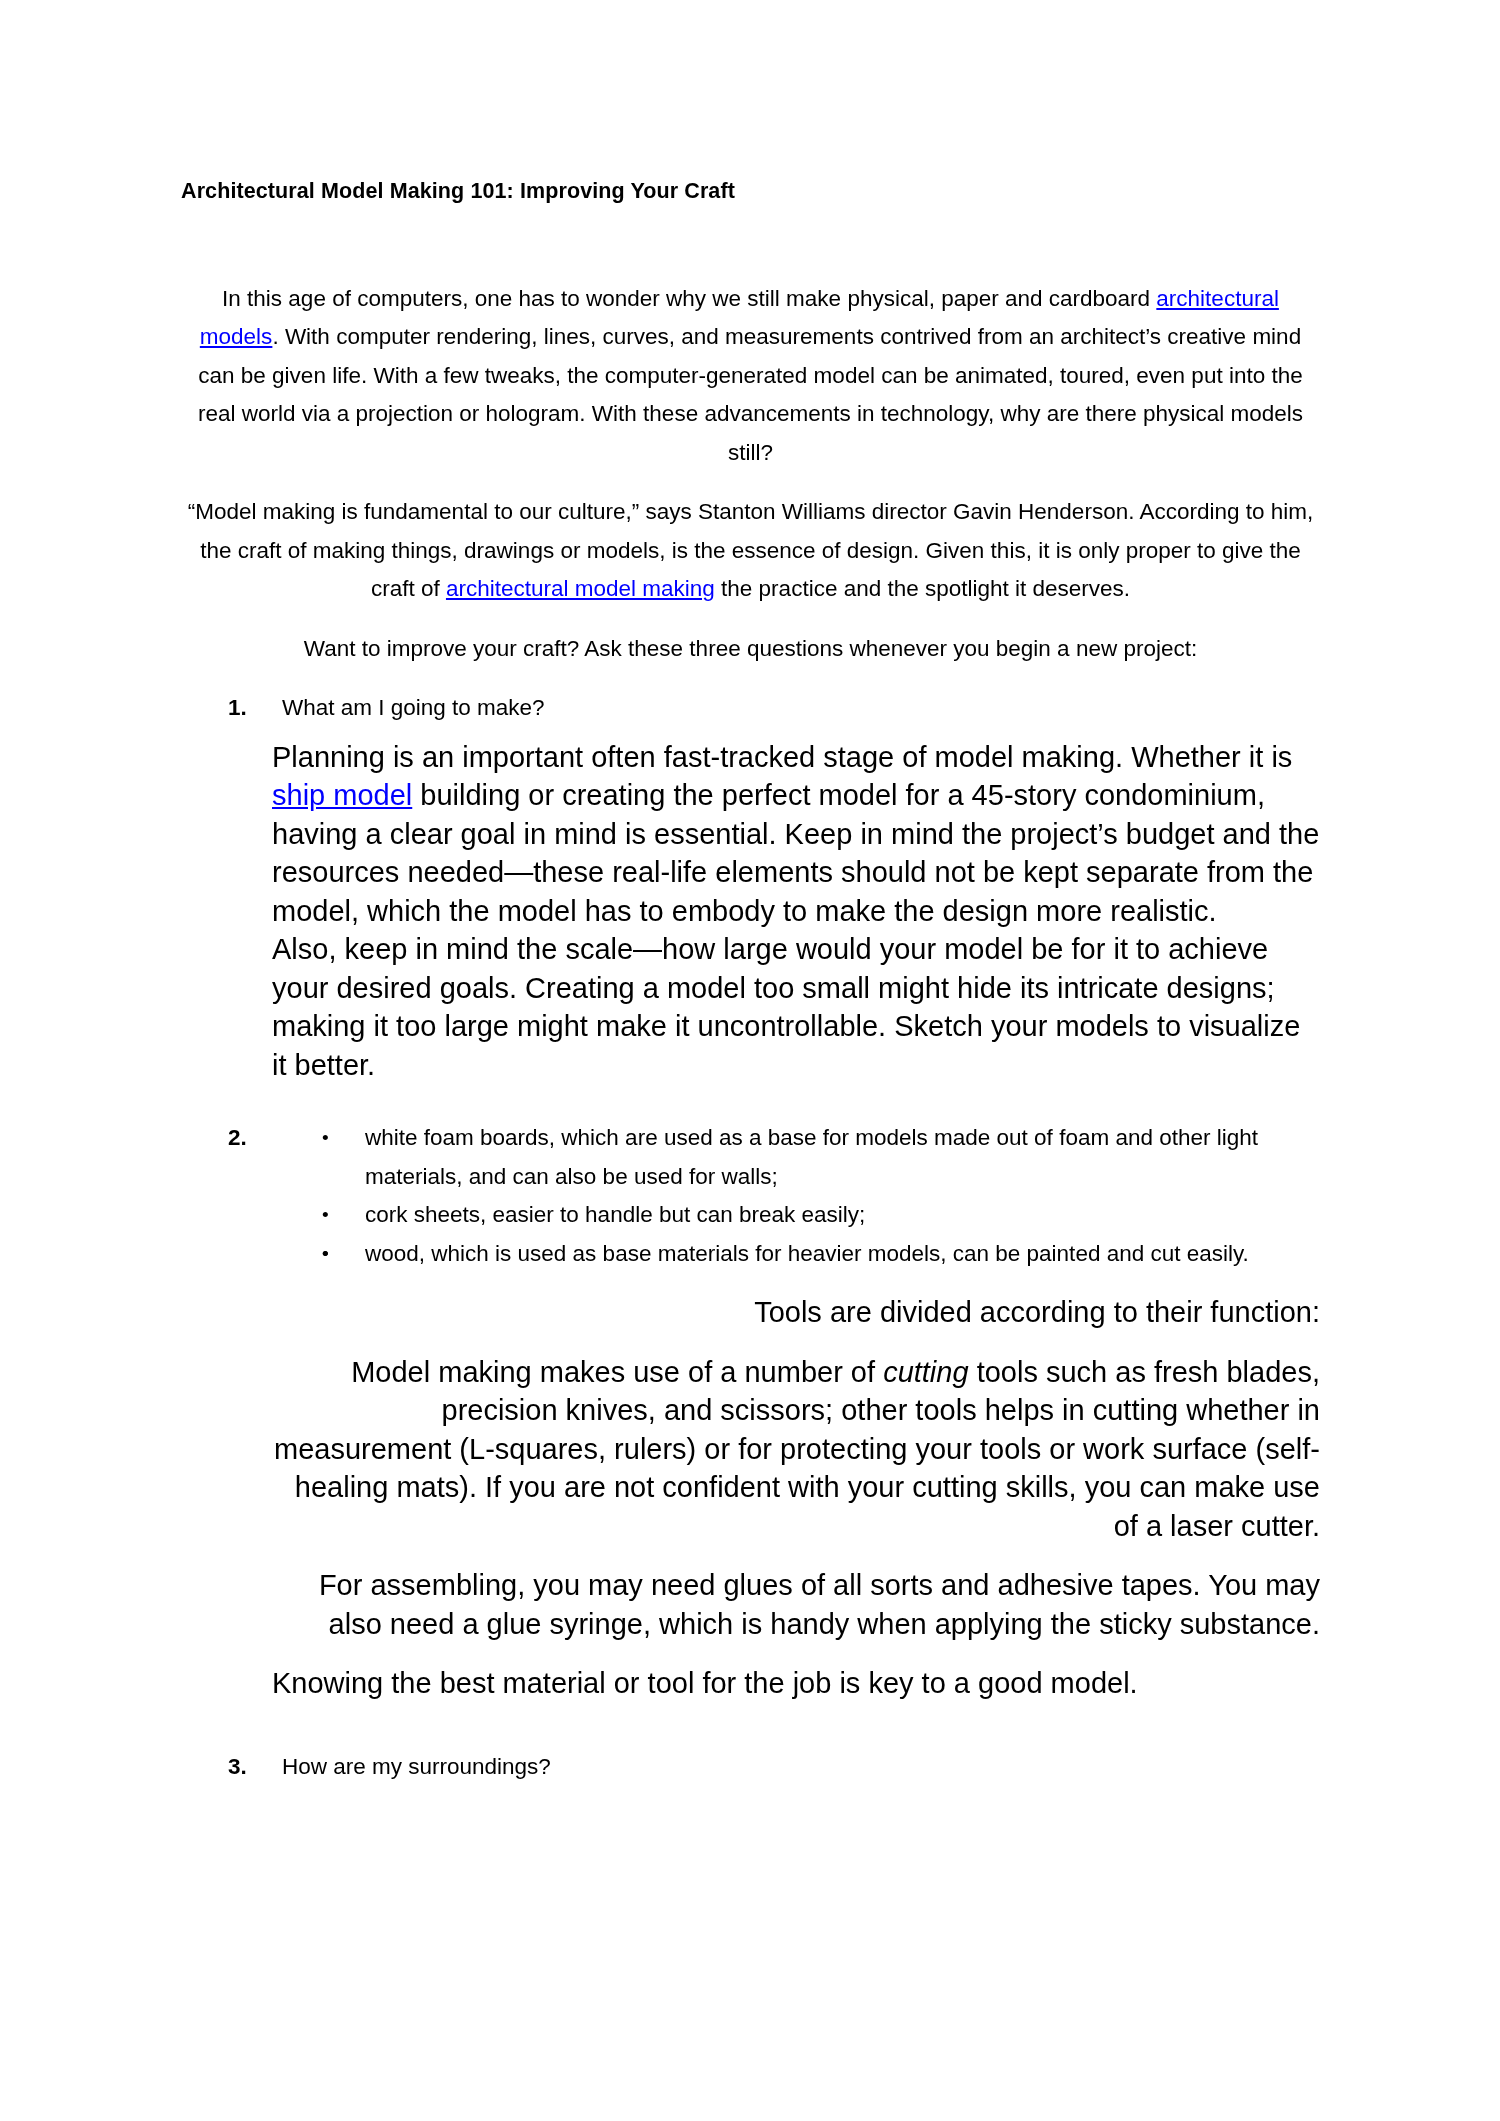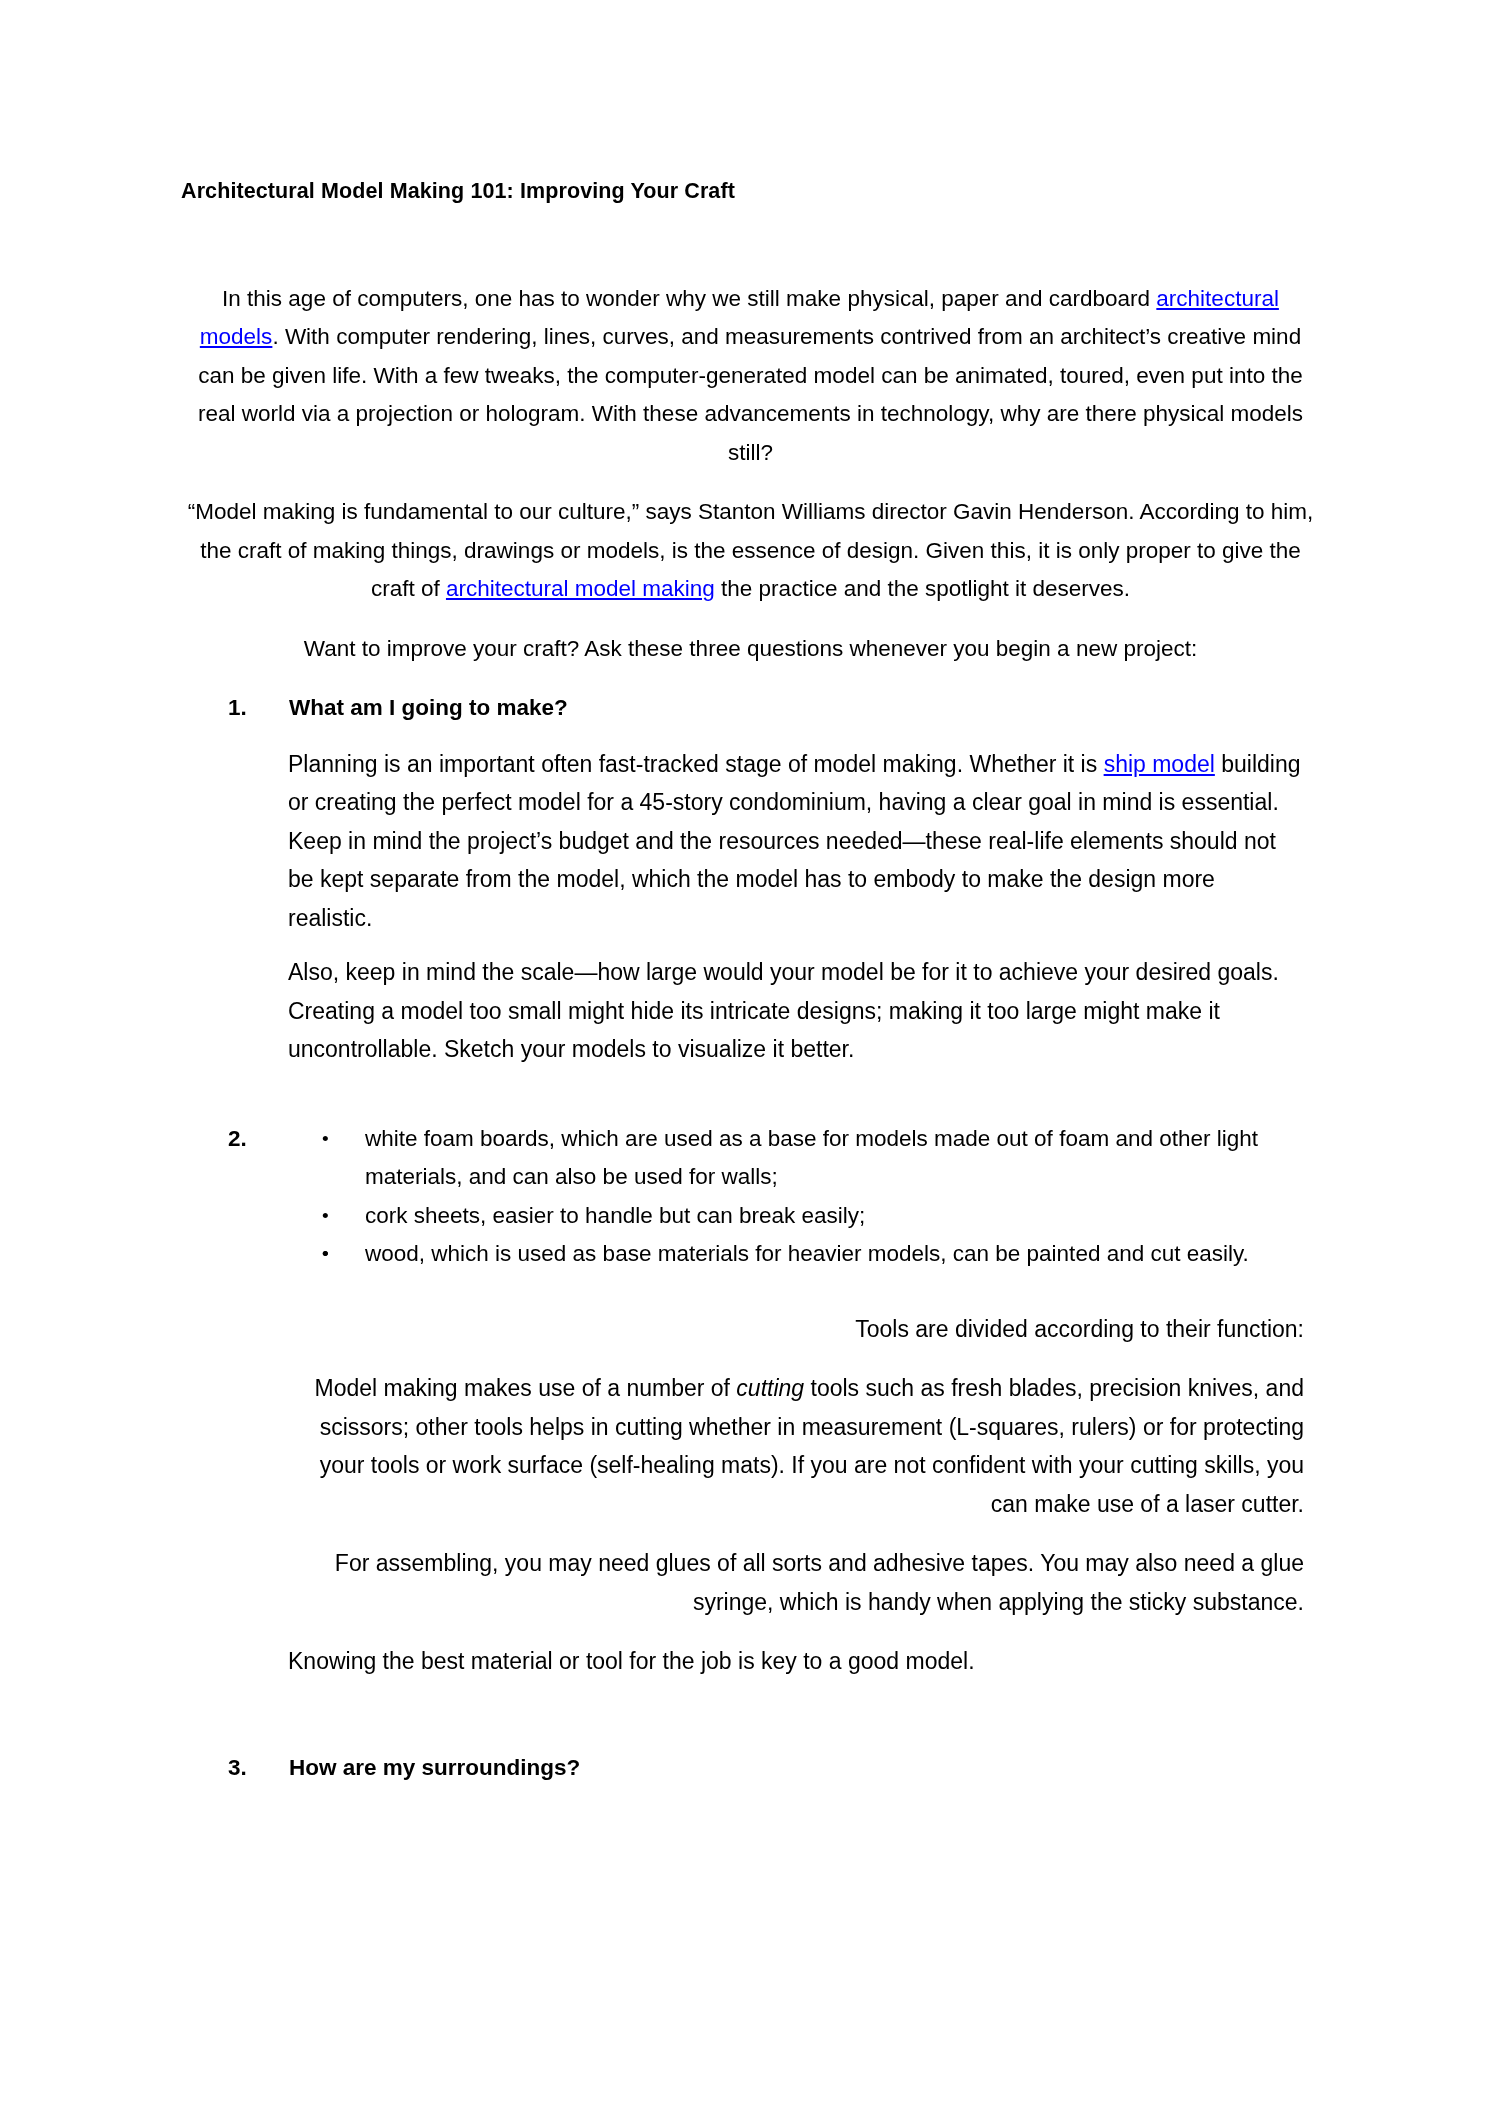--- a/index.html
+++ b/index.html
@@ -63,28 +63,28 @@
   .num-marker {
     position: absolute;
     left: 47px;
     top: 0;
     font-size: 22.5px;
     font-weight: bold;
     line-height: 38.5px;
   }
   .q-heading {
     font-size: 22.5px;
-    font-weight: bold;
+    font-weight: normal;
     line-height: 38.5px;
-    margin: 17px;
+    margin: 10px;
   }
   .q-para {
-    font-size: 23px;
+    font-size: 29px;
     line-height: 38.5px;
-    margin: 16px;
+    margin: 0;
   }
   .q-para.spaced {
     margin-bottom: 21px;
     text-align: right;
   }
 
   .gap-after-item {
     height: 35px;
   }
   .gap-small {

